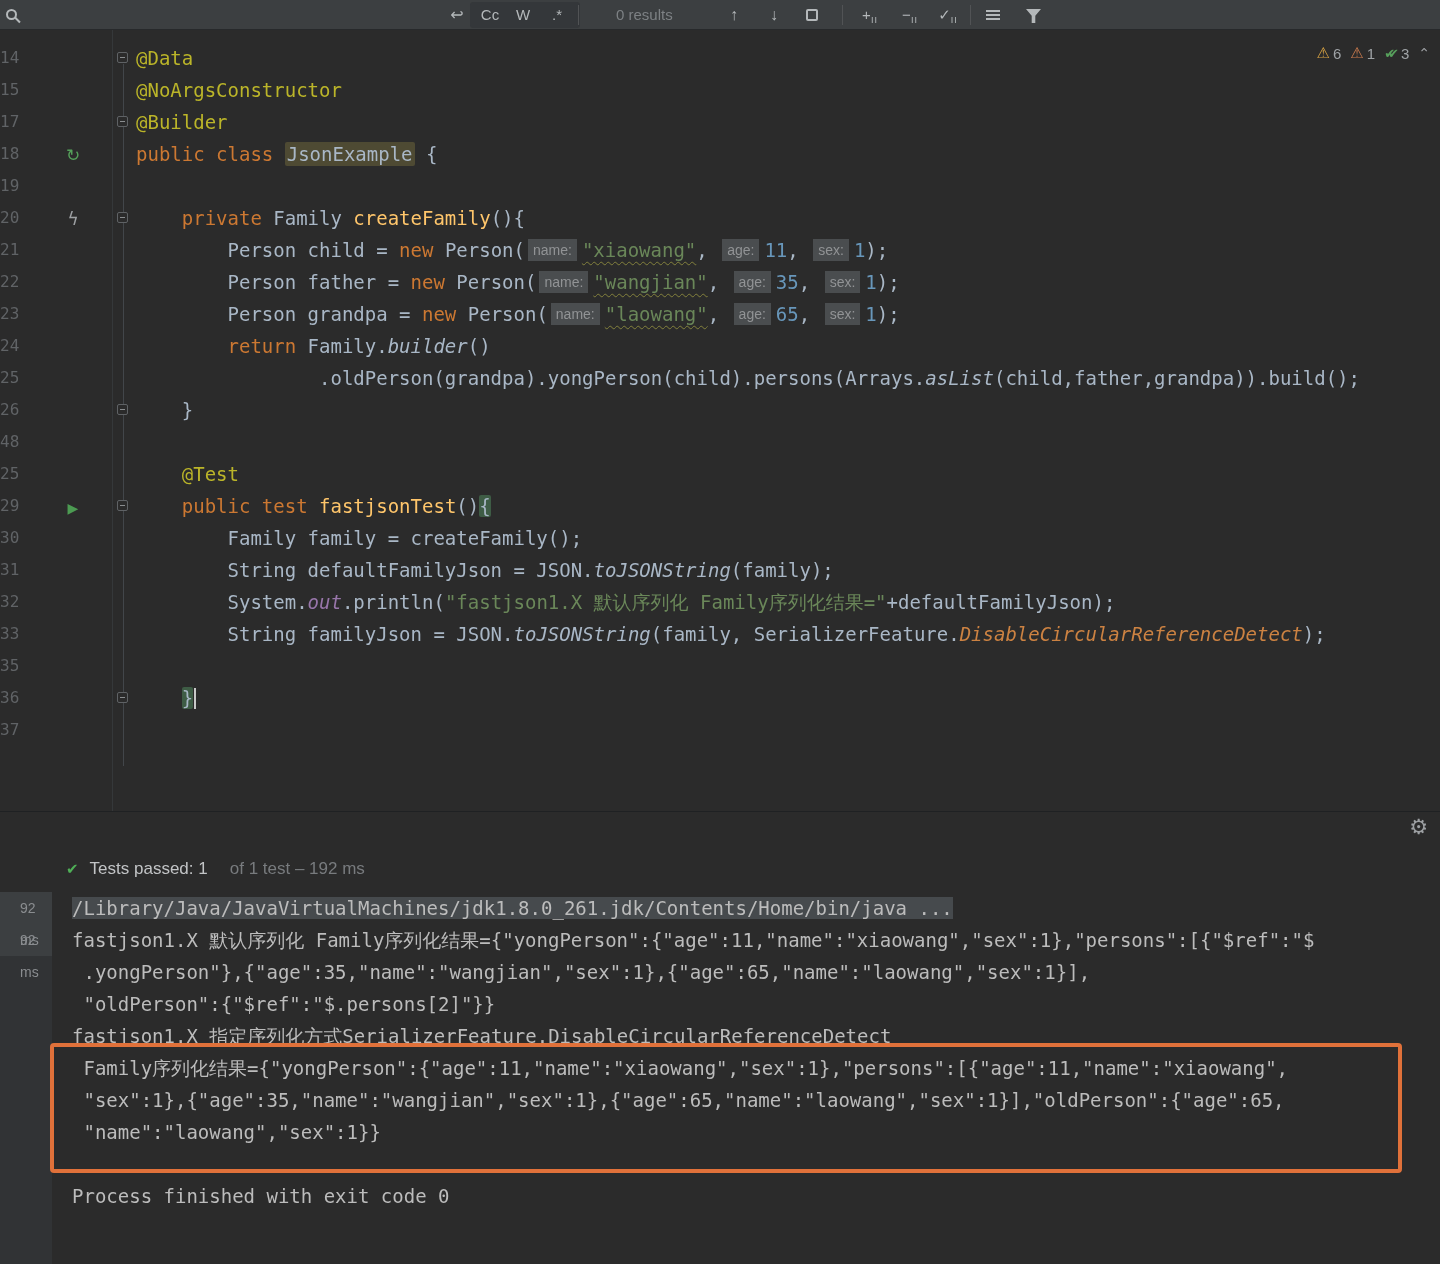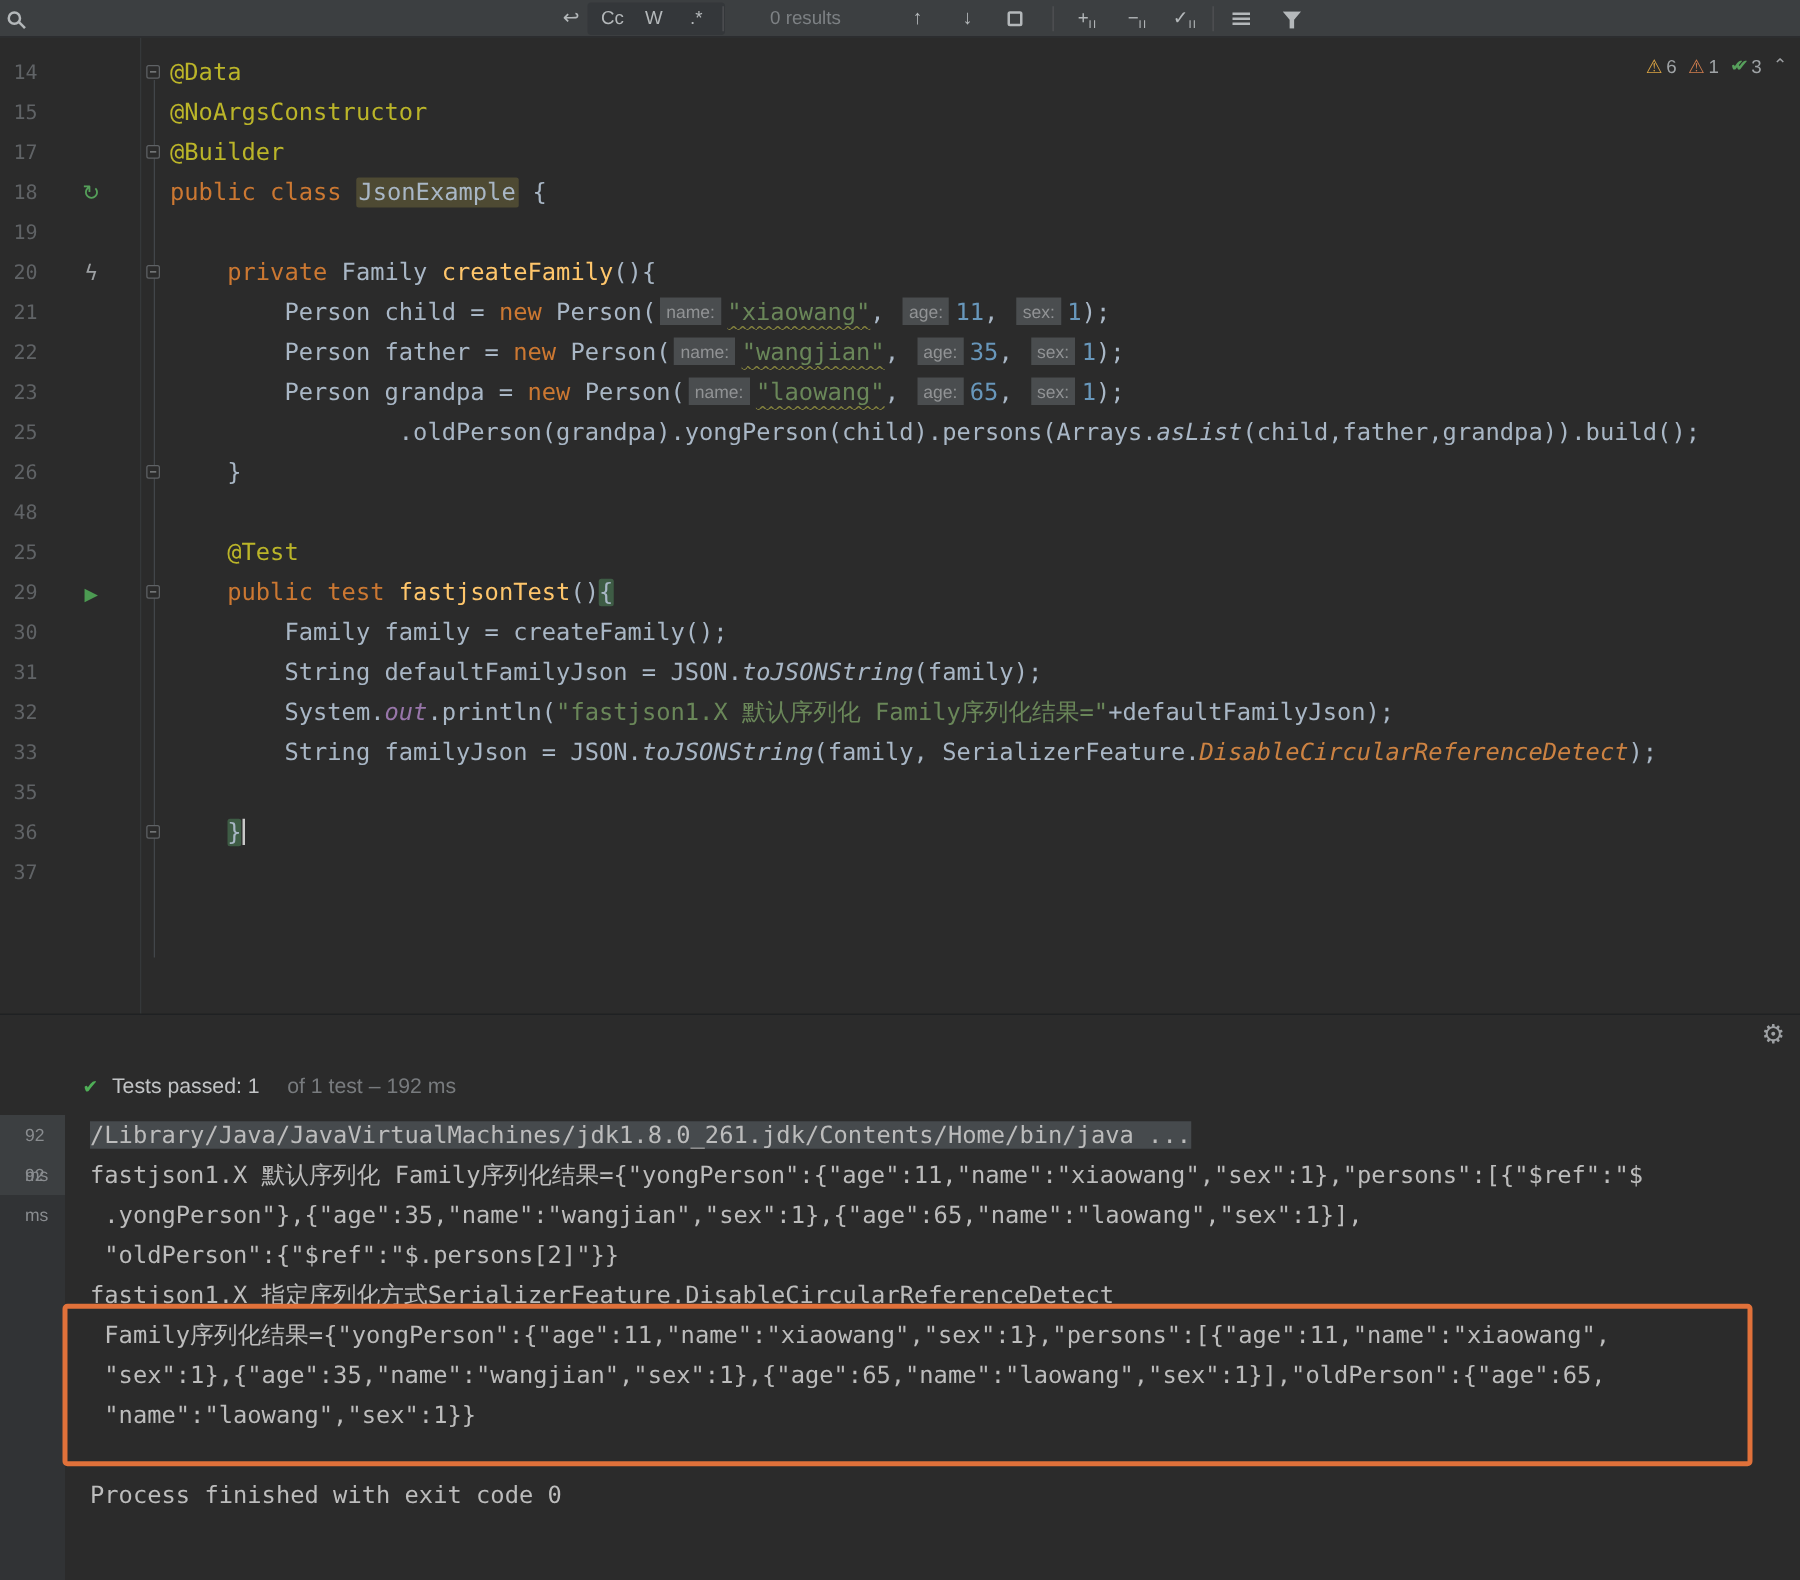--- a/index.html
+++ b/index.html
@@ -17,21 +17,21 @@
   .sq{position:absolute;top:9px;width:12px;height:12px;border:2px solid #b4b8ba;border-radius:2px}
   .bars{position:absolute;top:10px;width:14px;height:2px;background:#b4b8ba;box-shadow:0 4px 0 #b4b8ba,0 8px 0 #b4b8ba}
   .funnel{position:absolute;top:9px;width:15px;height:14px;background:#b4b8ba;clip-path:polygon(0 0,100% 0,62% 48%,62% 100%,38% 100%,38% 48%)}
   .subii{font-size:9px;vertical-align:-3px;letter-spacing:1px}
 
   
   .editor{position:absolute;top:30px;left:0;width:1440px;height:781px;background:#2b2b2b;padding-top:12px}
   .gutter-border{position:absolute;left:112px;top:0;bottom:0;width:1px;background:#35383a}
   .fold-line{position:absolute;left:123px;top:34px;height:702px;width:1px;background:#42464a}
   .ed-row{display:flex;height:32px;line-height:32px;font-size:19px;position:relative}
-  .ln{width:34px;flex:none;text-align:right;color:#606366;font-size:16px;padding-right:4px;font-family:"DejaVu Sans Mono",monospace}
+  .ln{width:34px;flex:none;color:#606366;font-size:16px;padding-right:4px;font-family:"DejaVu Sans Mono",monospace}
   .ic{width:78px;flex:none;text-align:center;font-family:"DejaVu Sans",sans-serif}
   .fc{width:24px;flex:none;position:relative}
   .code{white-space:pre;color:#a9b7c6;overflow:hidden;flex:1}
   .fold-box{position:absolute;left:5px;top:10px;width:11px;height:11px;border:1px solid #5f6265;border-radius:2px;background:#2b2b2b;z-index:2}
   .fold-box::after{content:"";position:absolute;left:2px;right:2px;top:4px;height:1px;background:#8a8d8f}
   .gico{font-size:15px;cursor:pointer}
   .gico.run{color:#4c9b52;font-size:14px}
   .gico.override{color:#55a05a;font-size:17px}
   .gico.flash{color:#9da0a3;font-size:17px}
 
@@ -157,20 +157,26 @@
           <div class="fc"></div>
           <div class="code"><span class="tk-def">        Person father = </span><span class="tk-kw">new</span><span class="tk-def"> Person(</span><span class="tk-hint">name:</span><span class="tk-strw">"wangjian"</span><span class="tk-def">, </span><span class="tk-hint">age:</span><span class="tk-num">35</span><span class="tk-def">, </span><span class="tk-hint">sex:</span><span class="tk-num">1</span><span class="tk-def">);</span></div>
         </div>
         <div class="ed-row">
           <div class="ln">23</div>
           <div class="ic"></div>
           <div class="fc"></div>
           <div class="code"><span class="tk-def">        Person grandpa = </span><span class="tk-kw">new</span><span class="tk-def"> Person(</span><span class="tk-hint">name:</span><span class="tk-strw">"laowang"</span><span class="tk-def">, </span><span class="tk-hint">age:</span><span class="tk-num">65</span><span class="tk-def">, </span><span class="tk-hint">sex:</span><span class="tk-num">1</span><span class="tk-def">);</span></div>
         </div>
         <div class="ed-row">
+          <div class="ln">24</div>
+          <div class="ic"></div>
+          <div class="fc"></div>
+          <div class="code"><span class="tk-def">        </span><span class="tk-kw">return</span><span class="tk-def"> Family.</span><span class="tk-it">builder</span><span class="tk-def">()</span></div>
+        </div>
+        <div class="ed-row">
           <div class="ln">25</div>
           <div class="ic"></div>
           <div class="fc"></div>
           <div class="code"><span class="tk-def">                .oldPerson(grandpa).yongPerson(child).persons(Arrays.</span><span class="tk-it">asList</span><span class="tk-def">(child,father,grandpa)).build();</span></div>
         </div>
         <div class="ed-row">
           <div class="ln">26</div>
           <div class="ic"></div>
           <div class="fc">
             <span class="fold-box"></span>

